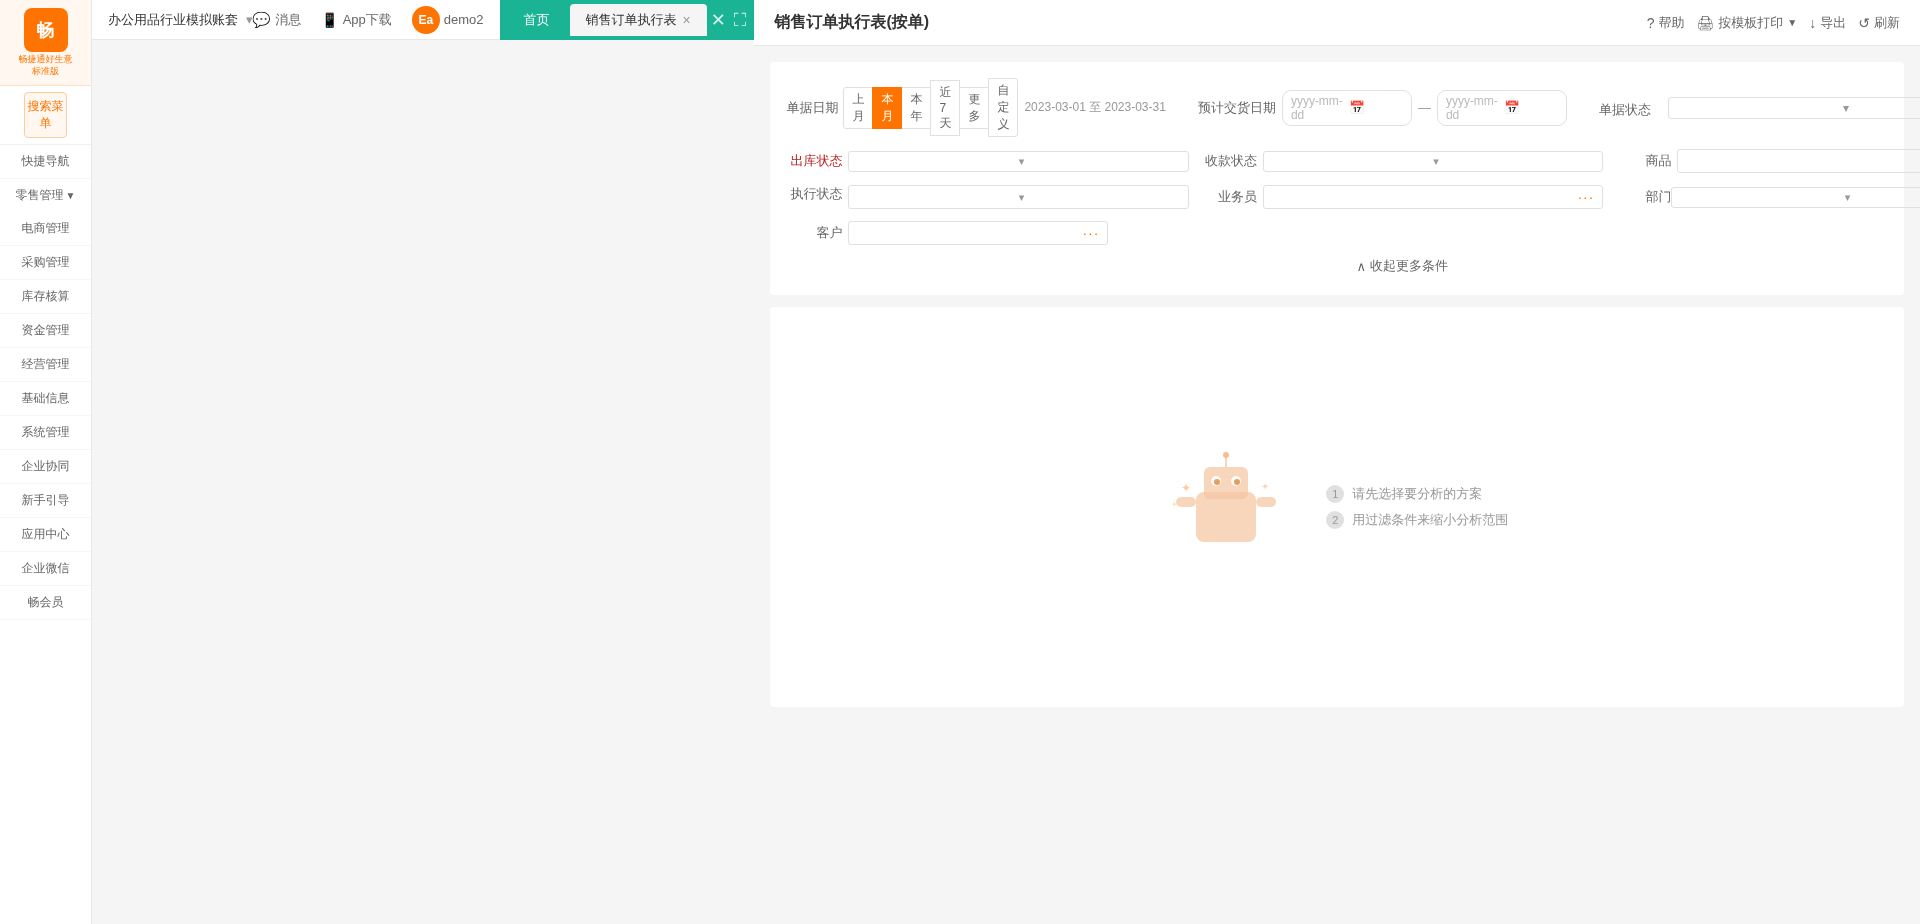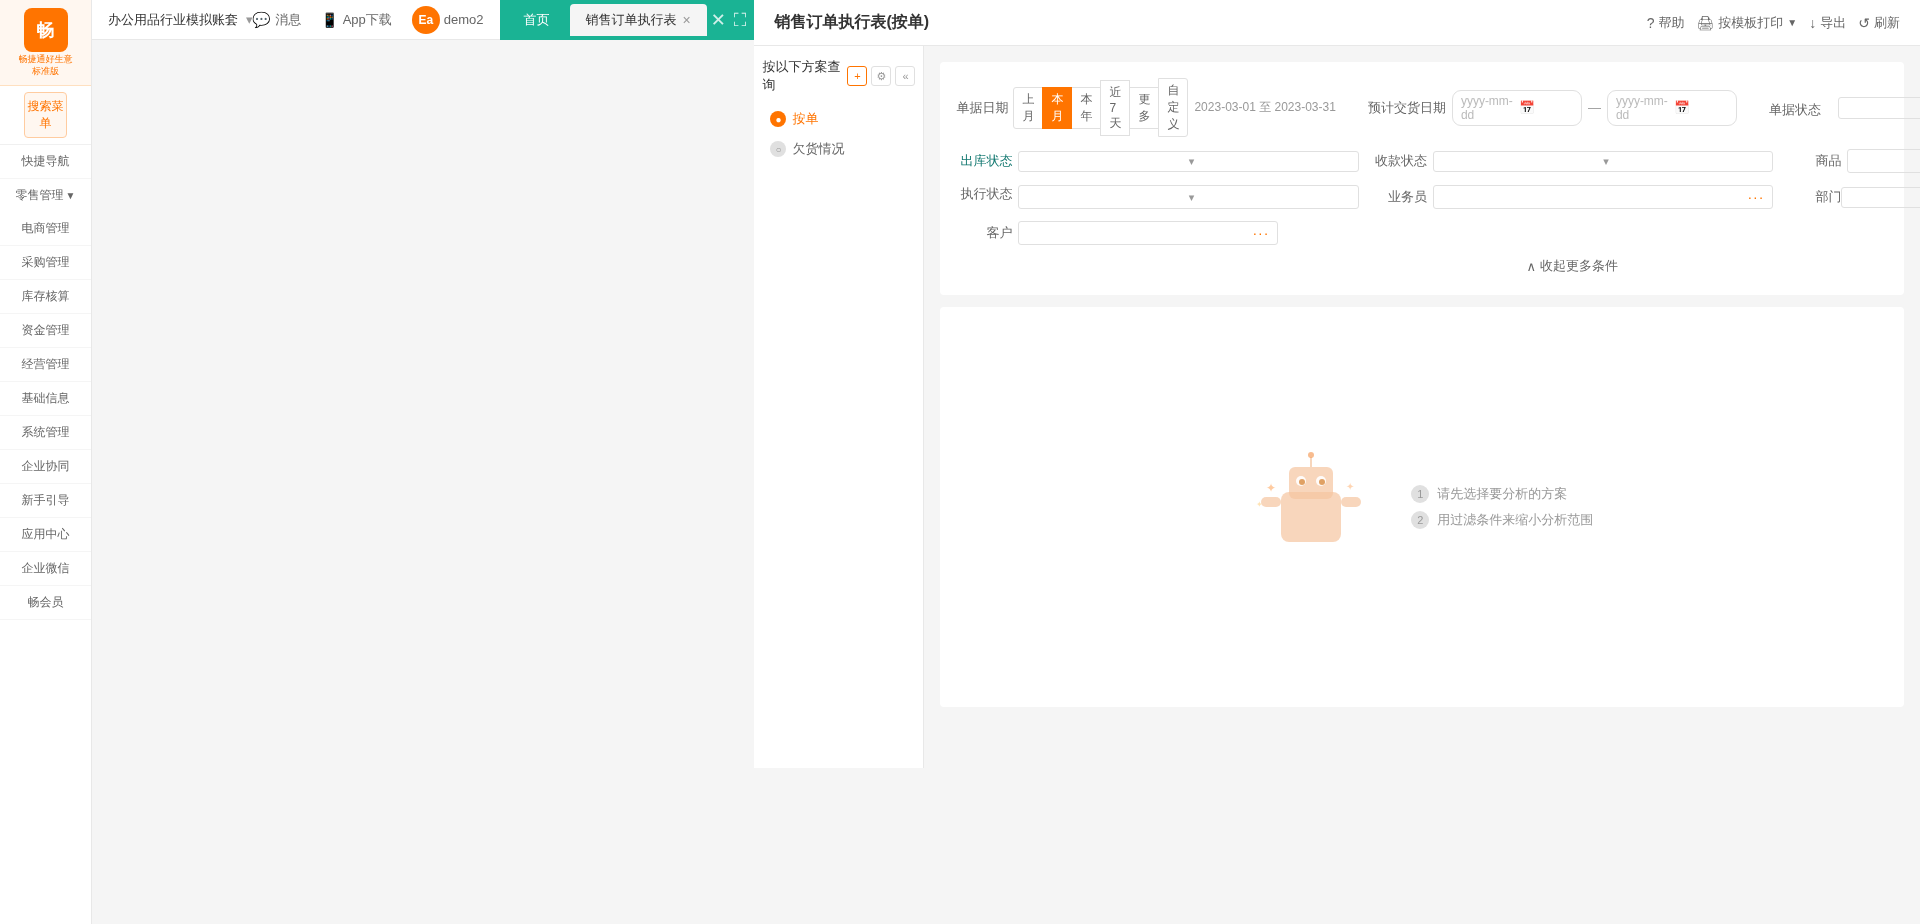--- a/index.html
+++ b/index.html
@@ -204,39 +204,20 @@
         </div>
         <div class="page-action-btn">
           <span class="icon">↺</span>
           <span>刷新</span>
         </div>
       </div>
     </div>
 
     <div class="main-layout">
 
-      <div class="left-panel">
-        <div class="left-panel-header">
-          <span class="left-panel-title">按以下方案查询</span>
-          <div class="left-panel-icons">
-            <div class="left-panel-icon orange">+</div>
-            <div class="left-panel-icon">⚙</div>
-            <div class="left-panel-icon">«</div>
-          </div>
-        </div>
-
-        <div class="plan-item active">
-          <div class="plan-icon">●</div>
-          <span>按单</span>
-        </div>
-        <div class="plan-item">
-          <div class="plan-icon gray">○</div>
-          <span>欠货情况</span>
-        </div>
-      </div>
 
       <div class="right-panel">
 
         <div class="filter-area">
           <div style="display:flex;align-items:flex-start;gap:8px;">
             <div style="flex:1;">
 
               <div style="display:flex;align-items:center;gap:16px;margin-bottom:12px;flex-wrap:nowrap;">
                 <div style="display:flex;align-items:center;gap:6px;">
                   <span style="color:#666;font-size:13px;white-space:nowrap;">单据日期</span>
@@ -268,21 +249,21 @@
                   <span style="color:#666;font-size:13px;white-space:nowrap;">单据状态</span>
                   <div class="status-select" style="flex:1;">
                     <span></span>
                     <span class="arrow">▾</span>
                   </div>
                 </div>
               </div>
 
               <div style="display:grid;grid-template-columns:1fr 1fr 1fr;gap:12px;margin-bottom:12px;">
                 <div style="display:flex;align-items:center;gap:6px;">
-                  <span style="color:#0f766e;font-size:13px;min-width:56px;text-align:right;">出库状态</span>
+                  <span style="color:#b91c1c;font-size:13px;min-width:56px;text-align:right;">出库状态</span>
                   <div class="select-control" style="flex:1;">
                     <span></span>
                     <span class="arrow">▾</span>
                   </div>
                 </div>
                 <div style="display:flex;align-items:center;gap:6px;">
                   <span style="color:#666;font-size:13px;min-width:56px;text-align:right;">收款状态</span>
                   <div class="select-control" style="flex:1;">
                     <span></span>
                     <span class="arrow">▾</span>

